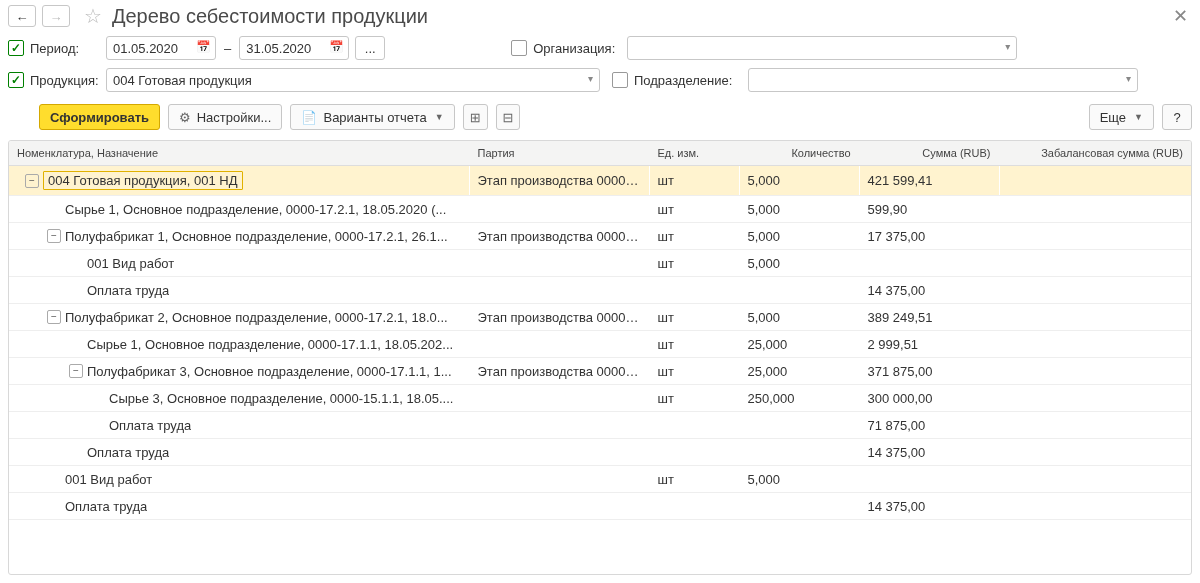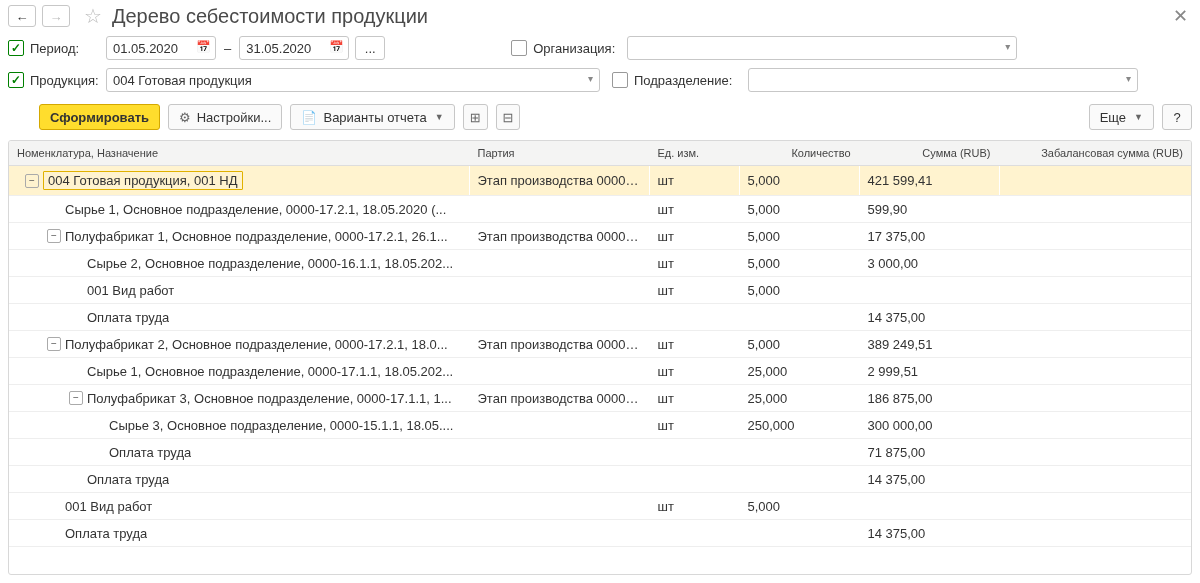--- a/index.html
+++ b/index.html
@@ -254,34 +254,20 @@
             <td class="col-unit">шт</td>
             <td class="col-qty num">5,000</td>
             <td class="col-sum num">17 375,00</td>
             <td class="col-off num"></td>
           </tr>
           <tr>
             <td class="col-nom">
               <div class="tree-cell">
                 <span class="ind" style="width: 52px;"></span>
                 <span class="ind" style="width: 18px;"></span>
-                <span class="ellips">Сырье 2, Основное подразделение, 0000-16.1.1, 18.05.202...</span>
-              </div>
-            </td>
-            <td class="col-part"></td>
-            <td class="col-unit">шт</td>
-            <td class="col-qty num">5,000</td>
-            <td class="col-sum num">3 000,00</td>
-            <td class="col-off num"></td>
-          </tr>
-          <tr>
-            <td class="col-nom">
-              <div class="tree-cell">
-                <span class="ind" style="width: 52px;"></span>
-                <span class="ind" style="width: 18px;"></span>
                 <span class="ellips">001 Вид работ</span>
               </div>
             </td>
             <td class="col-part"></td>
             <td class="col-unit">шт</td>
             <td class="col-qty num">5,000</td>
             <td class="col-sum num"></td>
             <td class="col-off num"></td>
           </tr>
           <tr>
@@ -330,21 +316,21 @@
             <td class="col-nom">
               <div class="tree-cell">
                 <span class="ind" style="width: 52px;"></span>
                 <span class="exp">−</span>
                 <span class="ellips">Полуфабрикат 3, Основное подразделение, 0000-17.1.1, 1...</span>
               </div>
             </td>
             <td class="col-part">Этап производства 0000-15....</td>
             <td class="col-unit">шт</td>
             <td class="col-qty num">25,000</td>
-            <td class="col-sum num">186 875,00</td>
+            <td class="col-sum num">371 875,00</td>
             <td class="col-off num"></td>
           </tr>
           <tr>
             <td class="col-nom">
               <div class="tree-cell">
                 <span class="ind" style="width: 74px;"></span>
                 <span class="ind" style="width: 18px;"></span>
                 <span class="ellips">Сырье 3, Основное подразделение, 0000-15.1.1, 18.05....</span>
               </div>
             </td>

